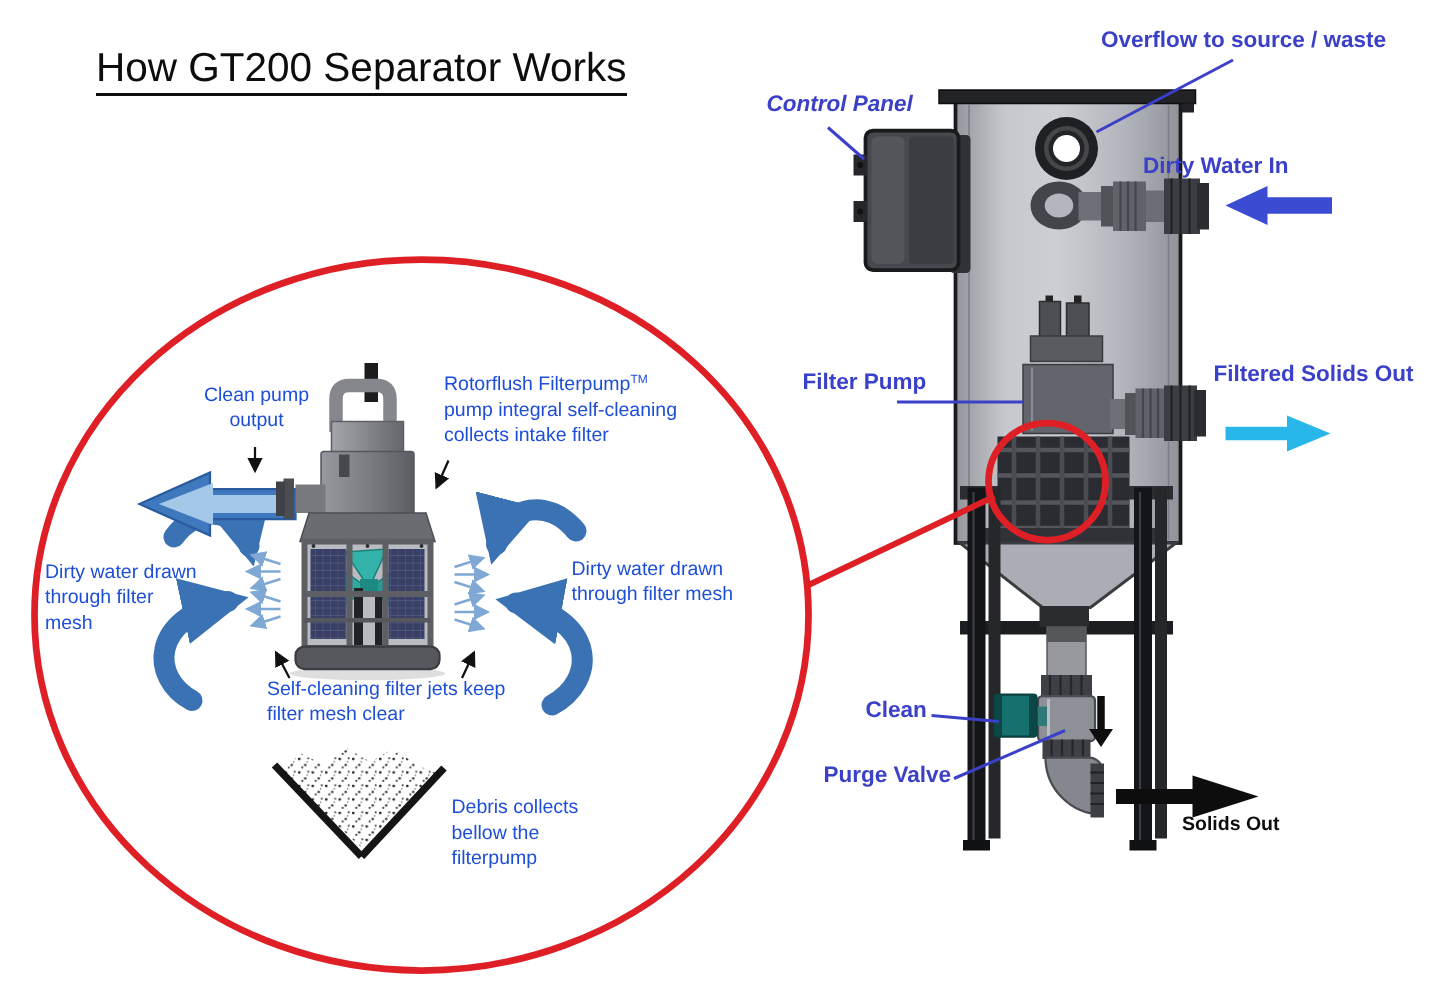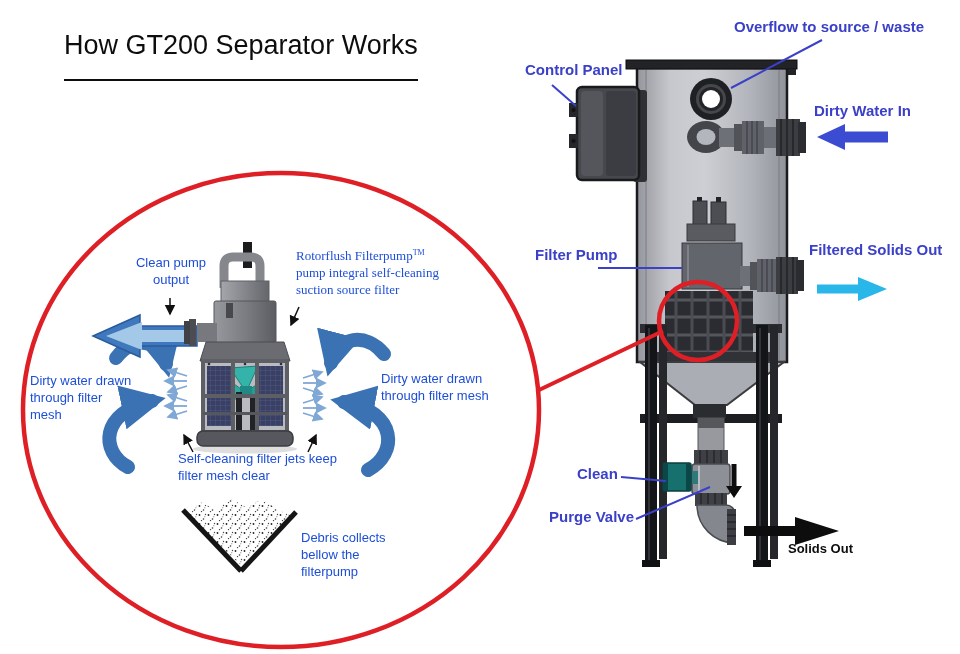--- a/index.html
+++ b/index.html
@@ -1,20 +1,20 @@
 <!DOCTYPE html>
 <html><head>
 <meta charset="utf-8">
 <style>
   html,body{margin:0;padding:0;background:#ffffff;}
   #stage{position:relative;width:960px;height:654px;background:#ffffff;overflow:hidden;
          font-family:"Liberation Sans",sans-serif;}
   #art{position:absolute;left:0;top:0;}
   .title{position:absolute;left:64px;top:30px;font:400 27px/1.15 "Liberation Sans",sans-serif;
-         color:#0d0d0d;border-bottom:2px solid #0d0d0d;padding-bottom:18px;}
+         color:#0d0d0d;border-bottom:2px solid #0d0d0d;padding-bottom:1px;}
   .lbl-blue{position:absolute;font:700 15px/1.2 "Liberation Sans",sans-serif;color:#3b40c8;white-space:nowrap;}
   .lbl-ink{position:absolute;font:400 13px/1.3 "Liberation Sans",sans-serif;color:#1d4ed8;}
   .lbl-black{position:absolute;font:700 13px/1.2 "Liberation Sans",sans-serif;color:#0d0d0d;white-space:nowrap;}
   .ctr{text-align:center;}
   sup{font-size:8px;vertical-align:super;}
 </style>
 </head>
 <body>
 
 <div id="stage">
@@ -312,33 +312,33 @@
     </g>
 
     <line x1="539" y1="390" x2="663" y2="331" stroke="#DE2026" stroke-width="4"></line>
     <circle cx="698" cy="321" r="39" fill="none" stroke="#DE2026" stroke-width="4.5"></circle>
   </g>
 </svg>
 
   <div class="title">How GT200 Separator Works</div>
 
   <div class="lbl-blue" style="left:734px;top:18px;">Overflow to source / waste</div>
-  <div class="lbl-blue" style="left:525px;top:61px;">Control Panel</div>
-  <div class="lbl-blue" style="left:814px;top:102px;">Dirty Water In</div>
+  <div class="lbl-blue" style="left:511px;top:61px;font-style:italic;">Control Panel</div>
+  <div class="lbl-blue" style="left:762px;top:102px;">Dirty Water In</div>
   <div class="lbl-blue" style="left:535px;top:246px;">Filter Pump</div>
   <div class="lbl-blue" style="left:809px;top:241px;">Filtered Solids Out</div>
   <div class="lbl-blue" style="left:577px;top:465px;">Clean</div>
   <div class="lbl-blue" style="left:549px;top:508px;">Purge Valve</div>
   <div class="lbl-black" style="left:788px;top:541px;text-align:center;">Solids Out</div>
 
   <div class="lbl-ink ctr" style="left:126px;top:255px;width:90px;">Clean pump output</div>
 
-  <div class="lbl-ink" style="left:296px;top:248px;width:172px;font-family:Liberation Serif, serif;">
+  <div class="lbl-ink" style="left:296px;top:248px;width:172px;">
     <div><span>Rotorflush Filterpump</span><sup>TM</sup></div>
     <div>pump integral self-cleaning</div>
-    <div>suction source filter</div>
+    <div>collects intake filter</div>
   </div>
 
   <div class="lbl-ink" style="left:30px;top:373px;width:103px;">Dirty water drawn through filter mesh</div>
   <div class="lbl-ink" style="left:381px;top:371px;width:110px;">Dirty water drawn through filter mesh</div>
   <div class="lbl-ink" style="left:178px;top:451px;width:165px;">Self-cleaning filter jets keep filter mesh clear</div>
   <div class="lbl-ink" style="left:301px;top:530px;width:100px;">Debris collects bellow the filterpump</div>
 </div>
 
 </body></html>

